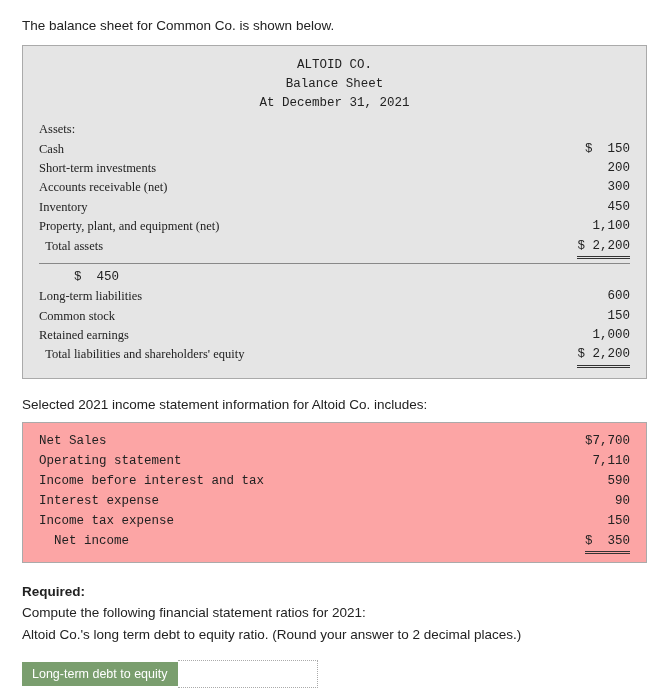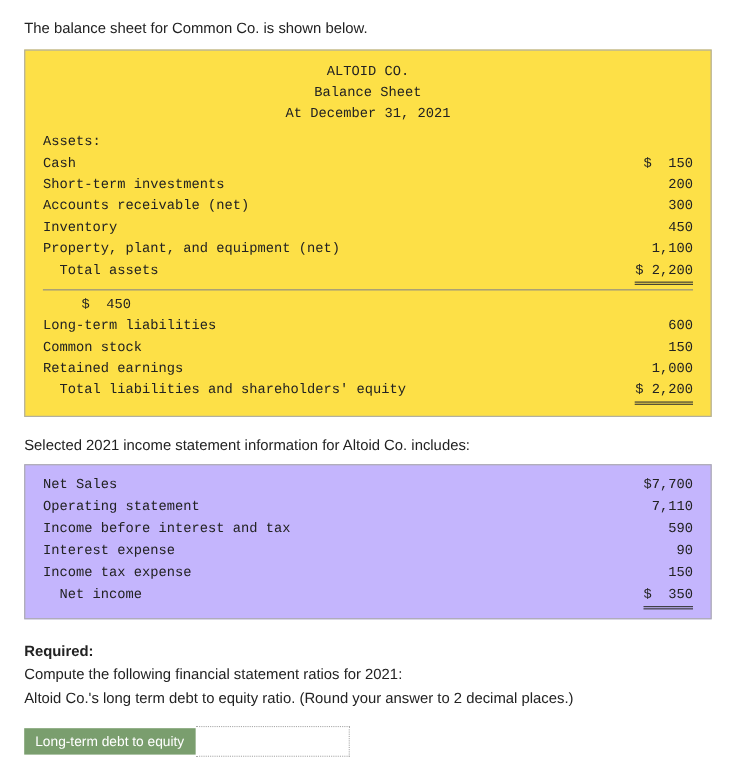--- a/index.html
+++ b/index.html
@@ -10,53 +10,53 @@
       color: #222;
       width: 669px;
       min-height: 700px;
       padding: 18px 22px 18px 22px;
     }
     .intro-text {
       font-size: 13.5px;
       margin-bottom: 12px;
     }
     .balance-sheet-container {
-      background: #fde047;
+      background: #e5e5e5;
       border: 1px solid #aaa;
       padding: 10px 16px 10px 16px;
       margin-bottom: 18px;
       font-family: 'Courier New', Courier, monospace;
       font-size: 12.5px;
     }
     .bs-header {
       text-align: center;
       margin-bottom: 8px;
       line-height: 1.5;
     }
     .bs-body {
       display: flex;
       flex-direction: column;
     }
     .bs-row {
       display: flex;
       justify-content: space-between;
       line-height: 1.55;
     }
-    .bs-label { flex: 1; }
+    .bs-label { flex: 1; font-family: Liberation Serif, serif; }
     .bs-value { min-width: 80px; text-align: right; }
     .double-underline {
       border-bottom: 3px double #333;
       display: inline-block;
     }
     .section-divider {
       border-top: 1px solid #888;
       margin: 4px 0;
     }
     .income-container {
-      background: #c4b5fd;
+      background: #fca5a5;
       border: 1px solid #aaa;
       padding: 8px 16px 8px 16px;
       margin-bottom: 18px;
       font-family: 'Courier New', Courier, monospace;
       font-size: 12.5px;
     }
     .income-row {
       display: flex;
       justify-content: space-between;
       line-height: 1.6;

